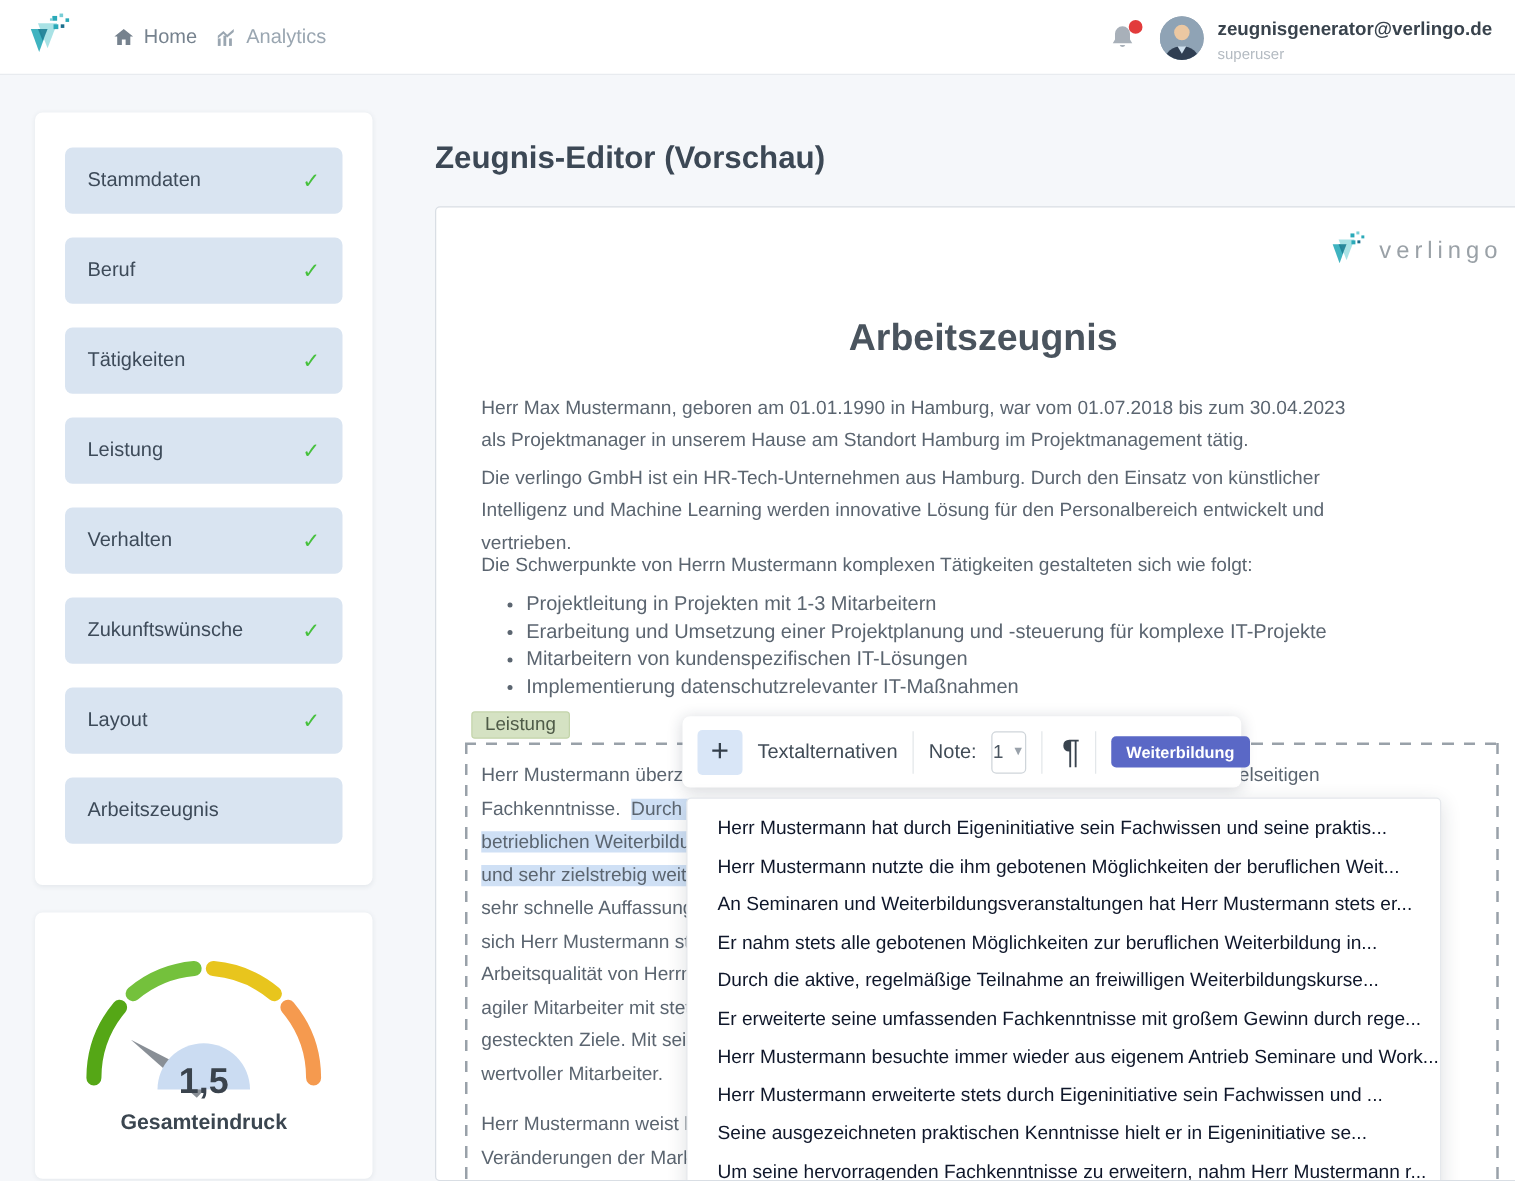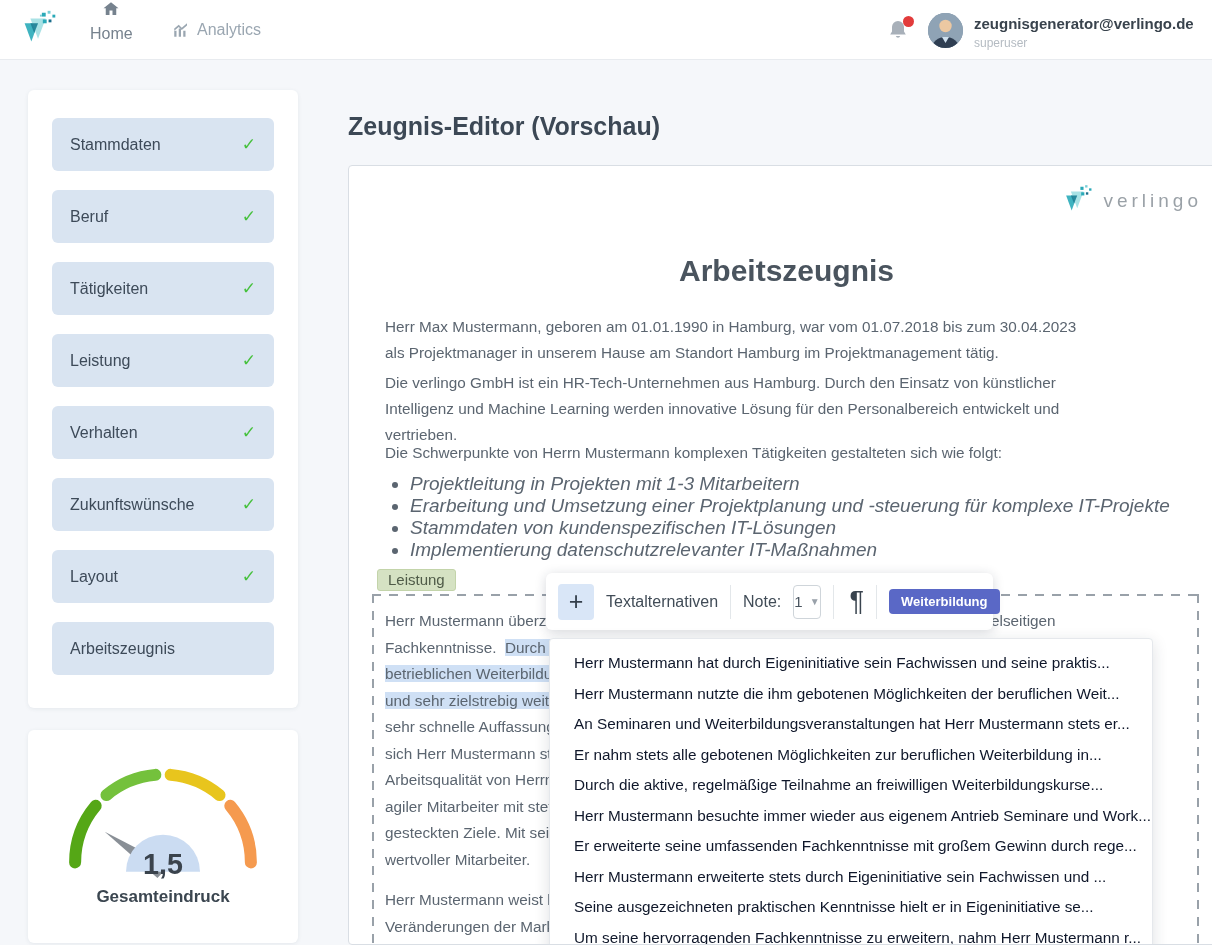--- a/index.html
+++ b/index.html
@@ -3,21 +3,21 @@
 <meta charset="utf-8">
 <style>
   * { margin:0; padding:0; box-sizing:border-box; }
   html,body { width:1212px; height:945px; overflow:hidden; }
   body { font-family:"Liberation Sans","DejaVu Sans",sans-serif; background:#f5f7fa; position:relative; color:#5b6570; }
 
   
   .navbar { position:absolute; top:0; left:0; width:1212px; height:60px; background:#fff; border-bottom:1px solid #e8ebef; z-index:20; }
   .logo { position:absolute; left:16px; top:7px; width:46px; height:46px; }
   .nav-link { position:absolute; top:0; height:60px; display:flex; align-items:center; gap:7px; font-size:16px; cursor:pointer; }
-  .nav-home { left:90px; color:#76828e;flex-direction:column; }
+  .nav-home { left:90px; color:#76828e; }
   .nav-analytics { left:172px; color:#9aa6b1; }
   .nav-link svg { display:block; }
   .bell-wrap { position:absolute; left:886px; top:18px; width:26px; height:26px; }
   .bell-dot { position:absolute; right:-2px; top:-2px; width:11px; height:11px; border-radius:50%; background:#e23b3b; }
   .avatar { position:absolute; left:928px; top:13px; width:35px; height:35px; border-radius:50%; overflow:hidden; background:#7e93a6; }
   .user-email { position:absolute; left:974px; top:15px; font-size:15px; font-weight:700; color:#39434d; }
   .user-role { position:absolute; left:974px; top:36px; font-size:12px; color:#b4bbc2; }
 
   
   .side-card { position:absolute; left:28px; top:90px; width:270px; height:618px; background:#fff; border-radius:6px; box-shadow:0 1px 4px rgba(40,60,80,.08); padding:28px 24px; z-index:5; }
@@ -29,21 +29,21 @@
   .gauge-card { position:absolute; left:28px; top:730px; width:270px; height:213px; background:#fff; border-radius:6px; box-shadow:0 1px 4px rgba(40,60,80,.08); padding:12px 24px; z-index:5; text-align:center; }
   .gauge-label { margin-top:2px; font-size:17px; font-weight:700; color:#3b4650; }
 
   
   .page-title { position:absolute; left:348px; top:112px; font-size:25px; font-weight:700; color:#3c4855; z-index:4; }
   .doc-card { position:absolute; left:348px; top:165px; width:877px; height:780px; background:#fff; border:1px solid #d9dee4; border-radius:4px; z-index:4; overflow:hidden; }
   .doc-brand { position:absolute; right:22px; top:16px; display:flex; align-items:center; gap:6px; }
   .doc-brand-text { font-size:19px; color:#9aa1a7; letter-spacing:4px; }
   .doc-title { position:absolute; left:0; right:0; top:88px; text-align:center; font-size:30px; font-weight:700; color:#4a545e; }
   .doc-p { position:absolute; left:36px; font-size:15.3px; line-height:26px; color:#5b6570; }
-  .doc-bullets { position:absolute; left:45px; top:307px; font-size:19px; color:#5b6570;font-style:italic; }
+  .doc-bullets { position:absolute; left:56px; top:307px; font-size:16px; color:#5b6570; }
   .doc-bullets ul { margin:0; padding-left:16px; }
   .doc-bullets li { line-height:22px; }
 
   
   .section-tag { position:absolute; left:28px; top:403px; background:#d5e2c3; border:1px solid #c3d4aa; border-radius:3px; padding:1px 10px 2px; font-size:15px; color:#4f5b48; z-index:3; }
 
   
   .dash-box { position:absolute; left:23px; top:428px; right:25px; bottom:-4px; z-index:1; }
   .dash-top, .dash-left, .dash-right { position:absolute; background-repeat:repeat; }
   .dash-top { top:0; left:0; right:0; height:2px; background-image:repeating-linear-gradient(90deg,#99a1a9 0 9px,transparent 9px 17px); }
@@ -198,21 +198,21 @@
 
   <div class="doc-p" style="top:148px; width:700px;">Herr Max Mustermann, geboren am 01.01.1990 in Hamburg, war vom 01.07.2018 bis zum 30.04.2023 als Projektmanager in unserem Hause am Standort Hamburg im Projektmanagement tätig.</div>
   <div class="doc-p" style="top:204px; width:712px;">Die verlingo GmbH ist ein HR-Tech-Unternehmen aus Hamburg. Durch den Einsatz von künstlicher Intelligenz und Machine Learning werden innovative Lösung für den Personalbereich entwickelt und vertrieben.</div>
   <div class="doc-p" style="top:274px; width:730px;">Die Schwerpunkte von Herrn Mustermann komplexen Tätigkeiten gestalteten sich wie folgt:</div>
 
   <div class="doc-bullets">
     <ul>
 
     <li>Projektleitung in Projekten mit 1-3 Mitarbeitern</li>
         <li>Erarbeitung und Umsetzung einer Projektplanung und -steuerung für komplexe IT-Projekte</li>
-        <li>Stammdaten von kundenspezifischen IT-Lösungen</li>
+        <li>Mitarbeitern von kundenspezifischen IT-Lösungen</li>
         <li>Implementierung datenschutzrelevanter IT-Maßnahmen</li>
       </ul>
   </div>
 
   <div class="section-tag">Leistung</div>
 
   <div class="dash-box">
     <div class="dash-top"></div>
     <div class="dash-left"></div>
     <div class="dash-right"></div>
@@ -279,24 +279,24 @@
       <div class="alt-item">Herr Mustermann hat durch Eigeninitiative sein Fachwissen und seine praktis...</div>
 
       <div class="alt-item">Herr Mustermann nutzte die ihm gebotenen Möglichkeiten der beruflichen Weit...</div>
 
       <div class="alt-item">An Seminaren und Weiterbildungsveranstaltungen hat Herr Mustermann stets er...</div>
 
       <div class="alt-item">Er nahm stets alle gebotenen Möglichkeiten zur beruflichen Weiterbildung in...</div>
 
       <div class="alt-item">Durch die aktive, regelmäßige Teilnahme an freiwilligen Weiterbildungskurse...</div>
 
+      <div class="alt-item">Er erweiterte seine umfassenden Fachkenntnisse mit großem Gewinn durch rege...</div>
+
       <div class="alt-item">Herr Mustermann besuchte immer wieder aus eigenem Antrieb Seminare und Work...</div>
 
-      <div class="alt-item">Er erweiterte seine umfassenden Fachkenntnisse mit großem Gewinn durch rege...</div>
-
       <div class="alt-item">Herr Mustermann erweiterte stets durch Eigeninitiative sein Fachwissen und ...</div>
 
       <div class="alt-item">Seine ausgezeichneten praktischen Kenntnisse hielt er in Eigeninitiative se...</div>
 
       <div class="alt-item">Um seine hervorragenden Fachkenntnisse zu erweitern, nahm Herr Mustermann r...</div>
     </div>
 
 </div>
 
 </body></html>

